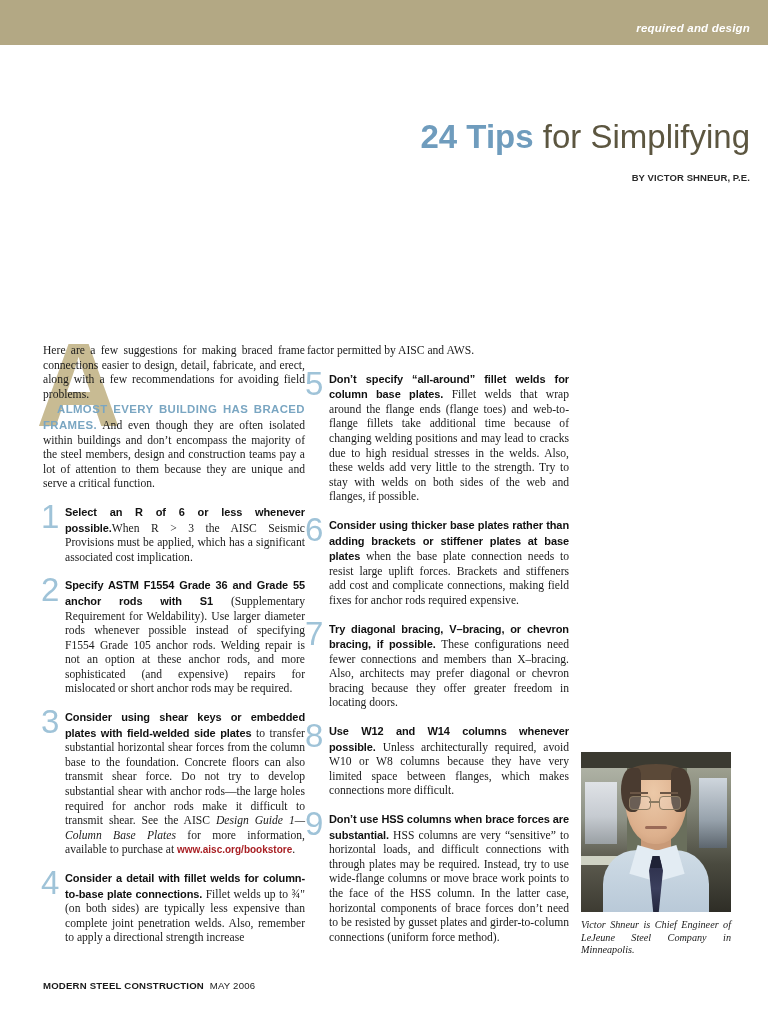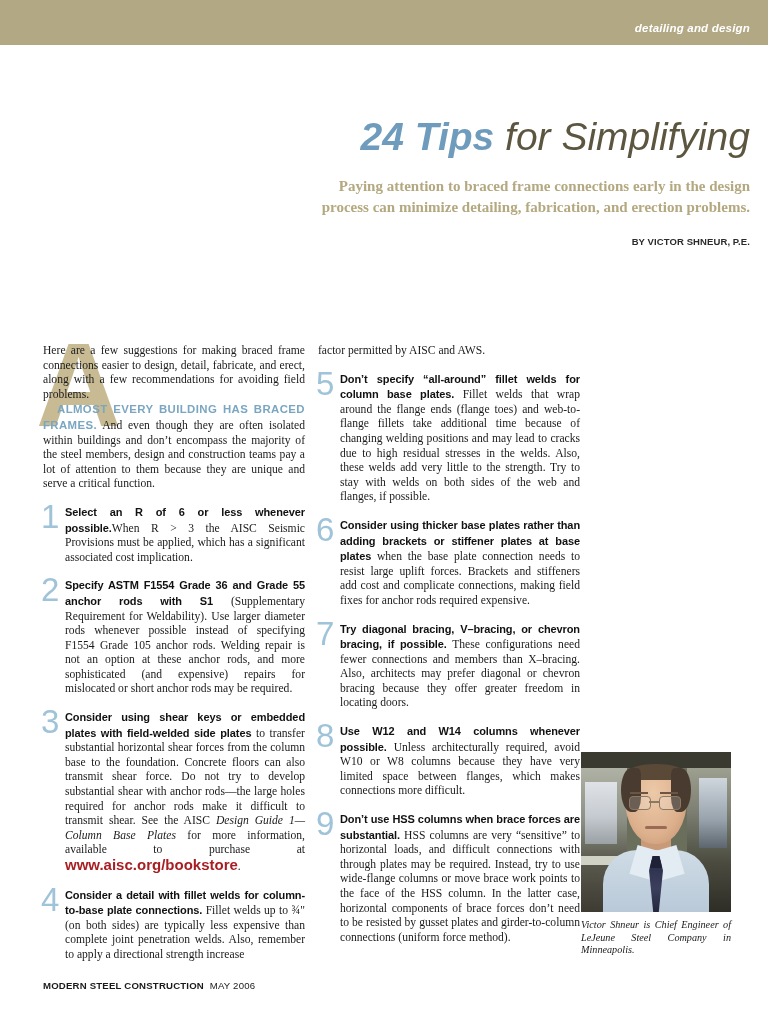--- a/index.html
+++ b/index.html
@@ -37,26 +37,25 @@
 
   
   .title-block {
     position: absolute;
     left: 290px; top: 120px;
     width: 460px;
     text-align: right;
   }
   .headline {
     font-family: "Liberation Sans", sans-serif;
-    font-size: 39px;
+    font-size: 33px;
     line-height: 34px;
     color: #5c5640;
     margin: 0;
     white-space: nowrap;
-    font-style: italic;
   }
   .headline .hl-accent {
     color: #6f9cbd;
     font-weight: bold;
   }
   .headline .hl-light { font-weight: normal; }
   .headline-2 {
     font-family: "Liberation Sans", sans-serif;
     font-size: 31px;
     line-height: 36px;
@@ -88,21 +87,21 @@
   .col {
     position: absolute;
     top: 344px;
     width: 262px;
     font-size: 11.6px;
     line-height: 14.6px;
     text-align: justify;
     color: #1a1a1a;
   }
   .col-left  { left: 43px; }
-  .col-right { left: 318px; }
+  .col-right { left: 307px; }
 
   .dropcap-A {
     position: absolute;
     left: 36px;
     top: 326px;
     font-family: "Liberation Sans", sans-serif;
     font-weight: bold;
     font-size: 118px;
     line-height: 118px;
     color: #c8bb93;
@@ -148,21 +147,21 @@
     font-weight: bold;
     font-size: 11px;
     letter-spacing: -.1px;
     color: #111111;
   }
   .tip-body { }
   .tip .it { font-style: italic; }
   .tip .url {
     font-family: "Liberation Sans", sans-serif;
     font-weight: bold;
-    font-size: 15px;
+    font-size: 10px;
     color: #a81f23;
   }
 
   .cont-para {
     position: relative;
     z-index: 2;
     margin: 0;
   }
 
   
@@ -292,26 +291,25 @@
     font-size: 9.6px;
     letter-spacing: .2px;
     color: #1a1a1a;
   }
   .footer .f-date { font-weight: normal; }
 </style>
 </head>
 <body>
 
 <div class="banner">
-  <div class="banner-label">detailing and design</div>
+  <div class="banner-label">required and design</div>
 </div>
 
 <div class="title-block">
   <div class="headline"><span class="hl-accent">24 Tips</span><span class="hl-light"> for Simplifying</span></div>
-  <div class="deck">Paying attention to braced frame connections early in the design process can minimize detailing, fabrication, and erection problems.</div>
   <div class="byline">BY VICTOR SHNEUR, P.E.</div>
 </div>
 
 <div class="dropcap-A">A</div>
 
 <div class="col col-left">
 
   <p class="para">Here are a few suggestions for making braced frame connections easier to design, detail, fabricate, and erect, along with a few recommendations for avoiding field problems.</p>
 
   <p class="para"><span class="lead-caps">ALMOST EVERY BUILDING HAS BRACED FRAMES.</span><span> And even though they are often isolated within buildings and don’t encompass the majority of the steel members, design and construction teams pay a lot of attention to them because they are unique and serve a critical function.</span></p>

